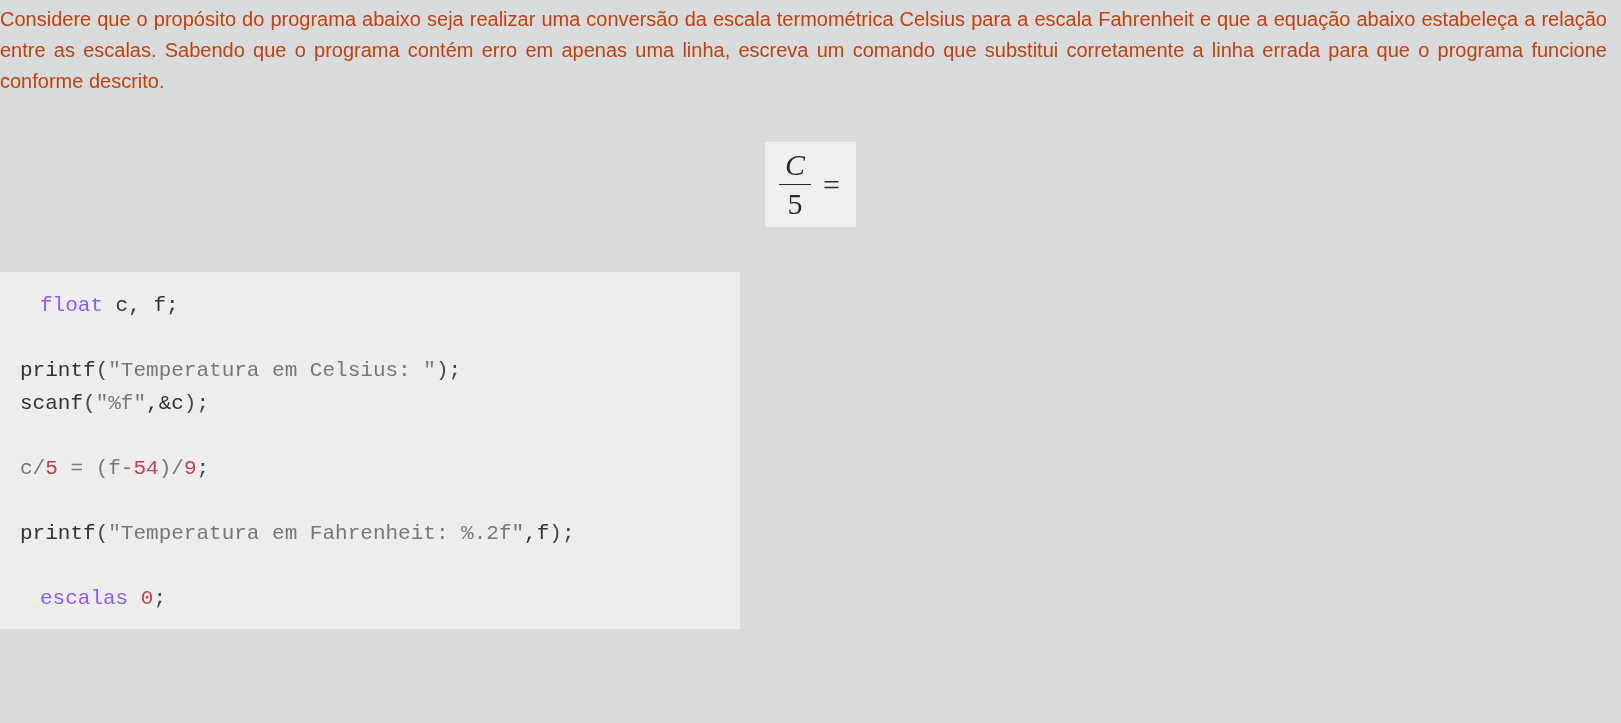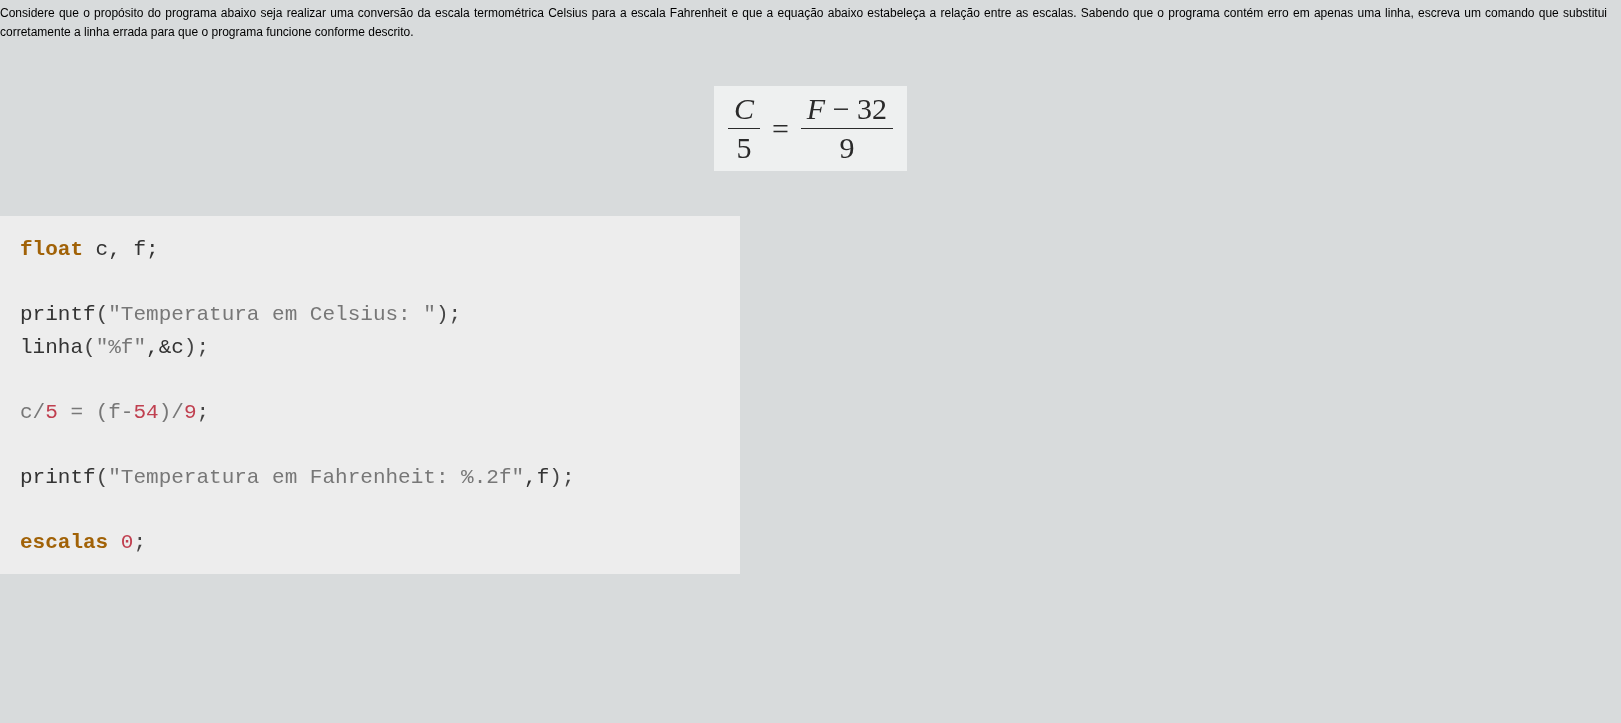--- a/index.html
+++ b/index.html
@@ -10,23 +10,23 @@
     body {
       font-family: Arial, Helvetica, sans-serif;
       background: #d8dbdc;
       width: 1621px;
       height: 723px;
       overflow: hidden;
       position: relative;
     }
     .question-text {
       padding: 4px 14px 10px 0px;
-      font-size: 12px;
+      font-size: 20px;
       line-height: 1.55;
-      color: #000000;
+      color: #c2410c;
       text-align: justify;
     }
     .formula-container {
       display: flex;
       justify-content: center;
       align-items: center;
       padding: 35px 0 45px 0;
     }
     .formula-box {
       background: #eef0f0;
@@ -68,21 +68,21 @@
     .code-block {
       background: #ededed;
       width: 740px;
       padding: 18px 20px 14px 20px;
       font-family: "Courier New", Courier, monospace;
       font-size: 21px;
       line-height: 1.55;
       color: #333;
       white-space: pre;
     }
-    .kw { color: #a16207; font-weight: bold; }
+    .kw { color: #8b5cf6; font-weight: normal; margin-left: 20px; }
     .fn { color: #333; text-align: center; }
     .str { color: #777; }
     .num-lit { color: #c04050; }
     .punct { color: #444; }
     .op { color: #777; }
     .var-use { color: #333; }
   </style>
 </head>
 <body>
 
@@ -91,30 +91,26 @@
 </div>
 
 <div class="formula-container">
   <div class="formula-box">
     <div class="formula">
       <span class="frac">
         <span class="num"><span class="var">C</span></span>
         <span class="den">5</span>
       </span>
       <span class="eq">=</span>
-      <span class="frac">
-        <span class="num"><span class="var">F</span><span style="font-style:normal"> − 32</span></span>
-        <span class="den">9</span>
-      </span>
     </div>
   </div>
 </div>
 
 <div class="code-block"><span class="kw">float</span><span> c, f;</span>
 
 <span class="fn">printf</span><span class="punct">(</span><span class="str">"Temperatura em Celsius: "</span><span class="punct">);</span>
-<span class="fn">linha</span><span class="punct">(</span><span class="str">"%f"</span><span class="var-use">,&amp;c</span><span class="punct">);</span>
+<span class="fn">scanf</span><span class="punct">(</span><span class="str">"%f"</span><span class="var-use">,&amp;c</span><span class="punct">);</span>
 
 <span class="op">c/</span><span class="num-lit">5</span><span class="op"> = (f-</span><span class="num-lit">54</span><span class="op">)/</span><span class="num-lit">9</span><span class="punct">;</span>
 
 <span class="fn">printf</span><span class="punct">(</span><span class="str">"Temperatura em Fahrenheit: %.2f"</span><span class="var-use">,f</span><span class="punct">);</span>
 
 <span class="kw">escalas</span><span> </span><span class="num-lit">0</span><span class="punct">;</span></div>
 
 </body></html>

